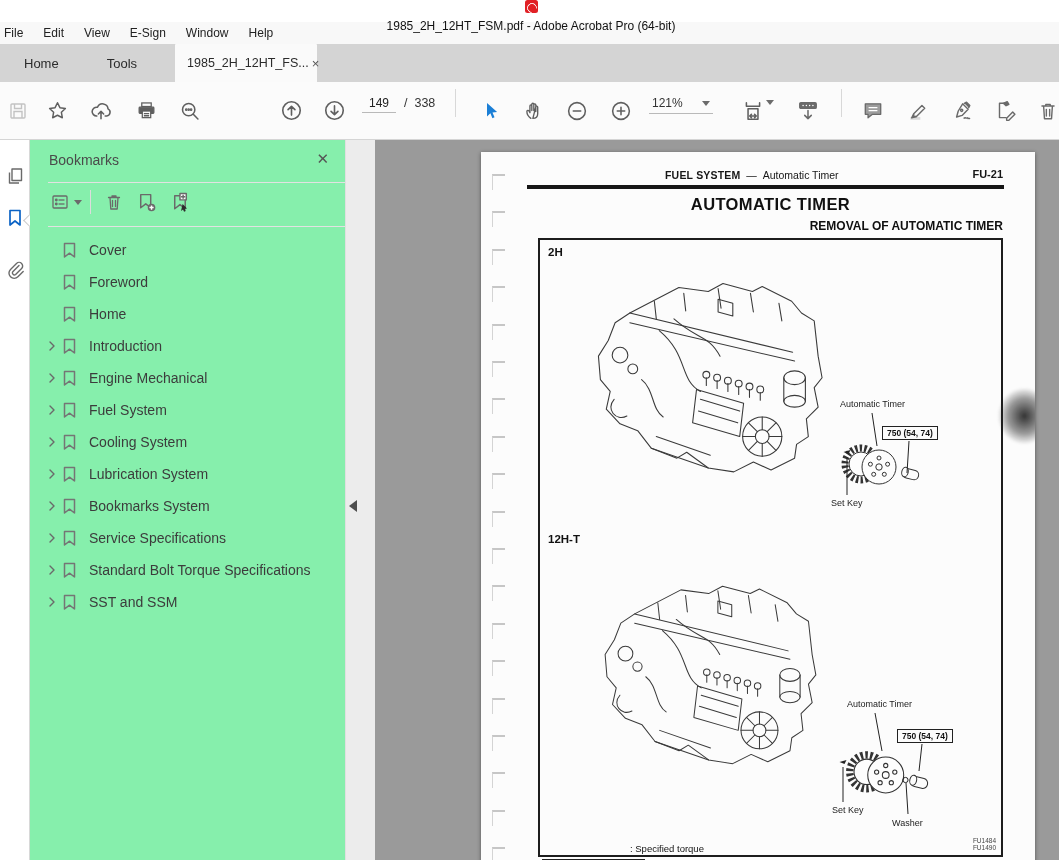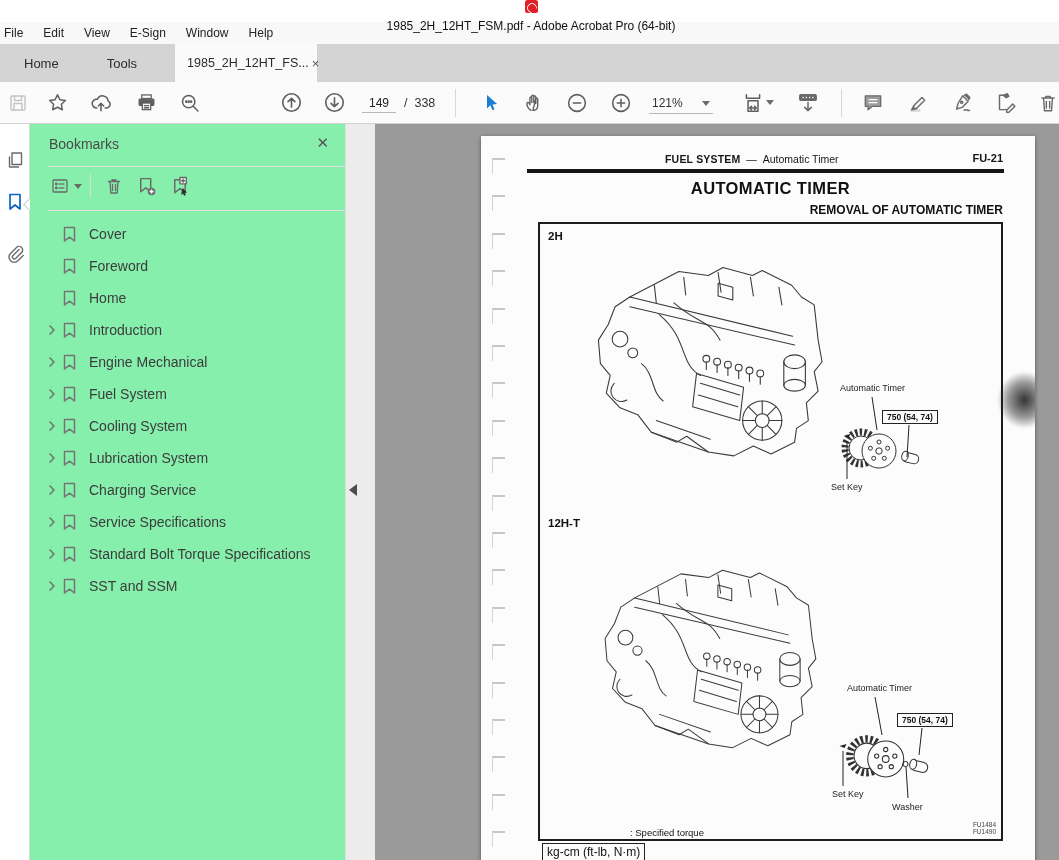--- a/index.html
+++ b/index.html
@@ -13,21 +13,21 @@
   .acrobat-logo::after { content:""; position:absolute; left:2.5px; top:2.5px; width:8px; height:8px; border:1.6px solid #fff; border-radius:50%; border-bottom-color:transparent; transform:rotate(-40deg); }
   .menubar { height:22px; background:#f8f8f8; display:flex; align-items:center; font-size:12px; color:#222; margin-left:-6px; }
   .menubar .menu-item { padding:0 10px; height:100%; display:flex; align-items:center; }
 
   .tabbar { height:38px; background:#d4d4d4; display:flex; align-items:stretch; font-size:13px; color:#2b2b2b; }
   .tab-plain { padding:4px 24px; display:flex; align-items:center; }
   .tab-doc { margin-left:14px; width:142px; background:#fafafa; display:flex; align-items:center; justify-content:space-between; padding:0 12px; font-size:12.5px; border-top-left-radius:1px; border-top-right-radius:1px; }
   .tab-close { color:#555; font-size:13px; line-height:1; padding:2px 3px; }
 
   
-  .toolbar { height:42px; background:#fbfbfb; border-bottom:1px solid #d5d5d5; position:relative; }
+  .toolbar { height:58px; background:#fbfbfb; border-bottom:1px solid #d5d5d5; position:relative; }
   .tbtn { position:absolute; top:50%; transform:translateY(-50%); width:26px; height:26px; display:flex; align-items:center; justify-content:center; }
   .tsep { position:absolute; top:7px; height:28px; width:1px; background:#d8d8d8; }
   .page-num-input { position:absolute; left:362px; top:11px; width:34px; height:20px; border:none; border-bottom:1px solid #b9b9b9; background:transparent; text-align:center; font-size:12px; font-family:"Liberation Sans",sans-serif; color:#222; }
   .page-total { position:absolute; left:404px; top:14px; font-size:12.5px; color:#333; }
   .zoom-box { position:absolute; left:649px; top:11px; width:64px; height:21px; border-bottom:1px solid #b9b9b9; display:flex; align-items:center; justify-content:space-between; padding:0 3px; font-size:12px; color:#333; }
   .caret-down { width:0; height:0; border-left:4px solid transparent; border-right:4px solid transparent; border-top:5px solid #6b6b6b; }
   .mini-caret { position:absolute; top:18px; }
 
   
   .main { display:flex; height:736px; }
@@ -440,21 +440,21 @@
           <span class="bm-chevron">
             <svg width="12" height="12" viewBox="0 0 12 12" stroke="#6a6a6a" fill="none" stroke-width="1.4" stroke-linecap="round" stroke-linejoin="round">
               <path d="M4 2l4 4-4 4"></path>
             </svg>
           </span>
           <span class="bm-icon">
             <svg width="15" height="17" viewBox="0 0 15 17" stroke="#757575" fill="none" stroke-width="1.5" stroke-linejoin="round">
               <path d="M2.5 1.5h10V15l-5-3.8-5 3.8z"></path>
             </svg>
           </span>
-          <span class="bm-label">Charging Service</span>
+          <span class="bm-label">Bookmarks System</span>
         </div>
         <div class="bm-row">
           <span class="bm-chevron">
             <svg width="12" height="12" viewBox="0 0 12 12" stroke="#6a6a6a" fill="none" stroke-width="1.4" stroke-linecap="round" stroke-linejoin="round">
               <path d="M4 2l4 4-4 4"></path>
             </svg>
           </span>
           <span class="bm-icon">
             <svg width="15" height="17" viewBox="0 0 15 17" stroke="#757575" fill="none" stroke-width="1.5" stroke-linejoin="round">
               <path d="M2.5 1.5h10V15l-5-3.8-5 3.8z"></path>

